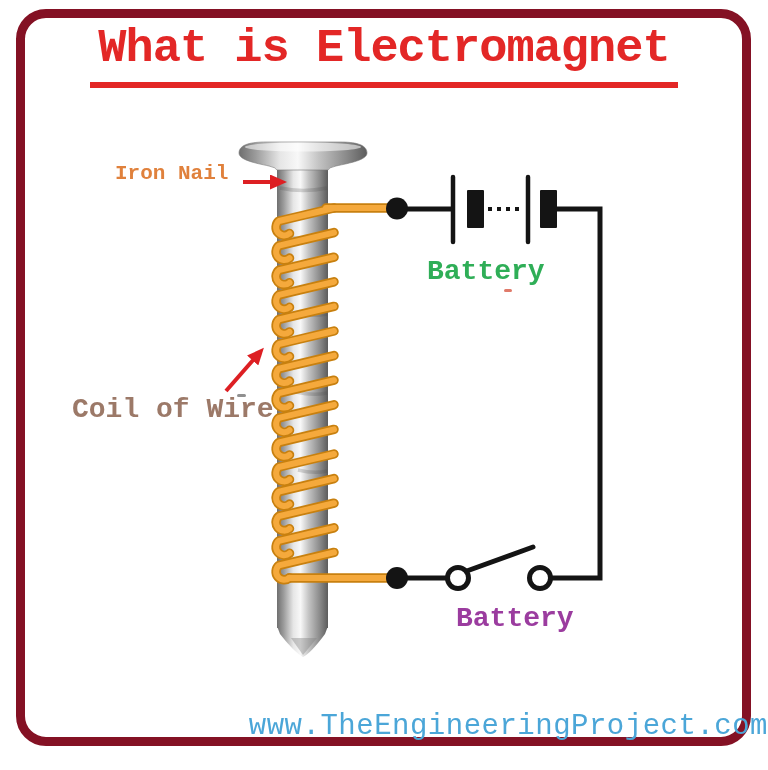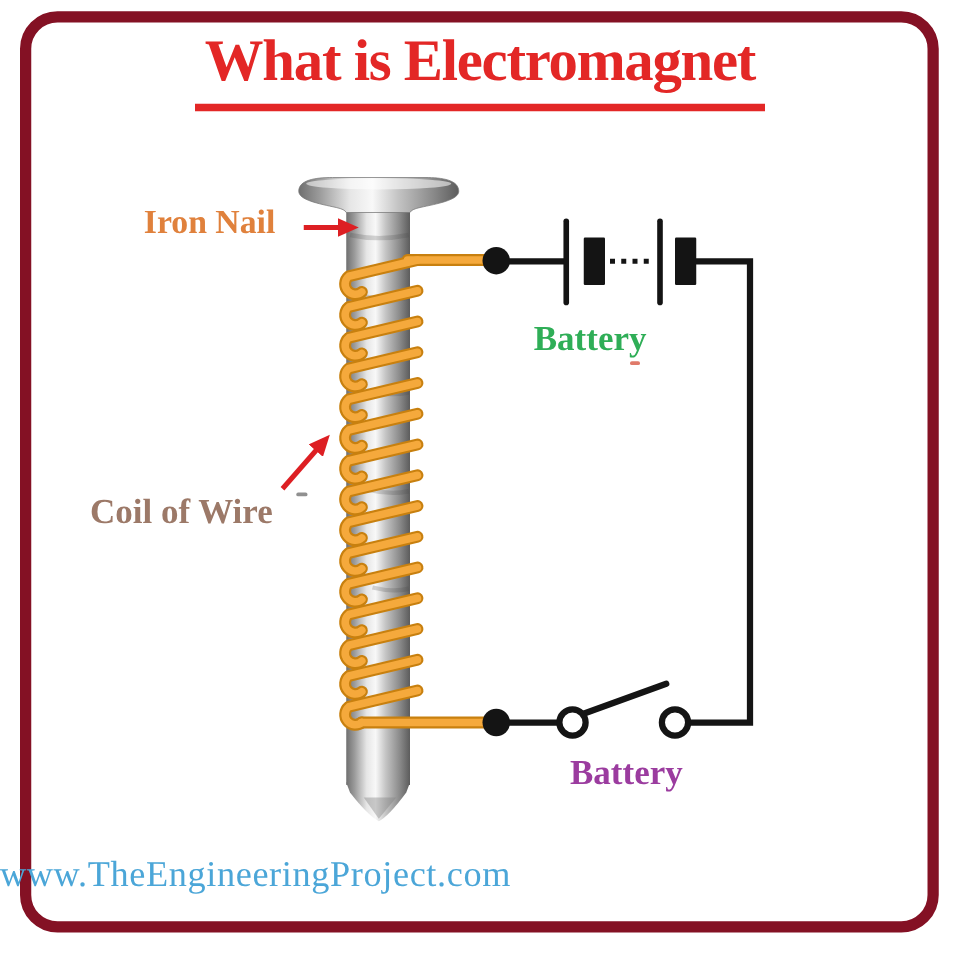--- a/index.html
+++ b/index.html
@@ -1,17 +1,17 @@
 <!DOCTYPE html>
 <html style="--border: #841124; --title: #E32726; --nail_label: #E0813C; --coil_label: #9C7968; --battery_label: #2FAE57; --switch_label: #9B3C9F; --url: #4BA6D8; --wire_orange: #F5A93C; --wire_orange_dark: #C8800F; --circuit_black: #141414; --arrow_red: #DD1F23;"><head>
 <meta charset="utf-8">
 <style>
   html,body{margin:0;padding:0;background:#ffffff;}
   #stage{position:relative;width:768px;height:770px;background:#ffffff;overflow:hidden;
-         font-family:Liberation Serif, serif;border-radius:25px;}
+         font-family:Liberation Mono, monospace;border-radius:25px;}
   
   #frame{position:absolute;left:16px;top:9px;width:735px;height:737px;box-sizing:border-box;
          border:9px solid var(--border);border-radius:30px;}
   
   #title-wrap{position:absolute;left:0;top:22px;width:768px;text-align:center;}
   #title{display:inline-block;color:var(--title);font-size:47px;font-weight:bold;
          letter-spacing:-1px;padding:0 8px 7px 8px;border-bottom:6px solid var(--title);}
   
   #diagram{position:absolute;left:0;top:0;width:768px;height:770px;}
   .coil-under{fill:none;stroke:var(--wire_orange_dark);stroke-width:9.5;stroke-linecap:round;stroke-linejoin:round;}
@@ -20,25 +20,25 @@
   .ckt-thin{fill:none;stroke:var(--circuit_black);stroke-width:4.5;stroke-linecap:round;}
   .ckt-dash{fill:none;stroke:var(--circuit_black);stroke-width:4;stroke-dasharray:4 5;stroke-linecap:butt;}
   .plate{fill:var(--circuit_black);}
   .sw-circle{fill:#ffffff;stroke:var(--circuit_black);stroke-width:5;}
   .dot{fill:var(--circuit_black);}
   .band{fill:none;stroke:#4a4a4a;stroke-width:3.5;opacity:0.22;}
   .arrow{fill:none;stroke:var(--arrow_red);stroke-width:4;marker-end:url(#arrowhead);}
   .arrowhead{fill:var(--arrow_red);}
   
   .lbl{position:absolute;font-weight:bold;white-space:nowrap;}
-  #iron-nail-label{left:115px;top:162px;font-size:27px;color:var(--nail_label);}
+  #iron-nail-label{left:115px;top:162px;font-size:21px;color:var(--nail_label);}
   #coil-label{left:72px;top:394px;font-size:28px;color:var(--coil_label);}
   #battery-label{left:427px;top:256px;font-size:28px;color:var(--battery_label);}
   #switch-label{left:456px;top:603px;font-size:28px;color:var(--switch_label);}
-  #url-label{position:absolute;left:0;top:684px;width:768px;text-align:left;
+  #url-label{position:absolute;left:0;top:710px;width:768px;text-align:right;
              font-size:29px;color:var(--url);font-weight:normal;letter-spacing:0.5px;}
   .stray{position:absolute;border-radius:2px;}
   #stray-coil{left:237px;top:394px;width:9px;height:3px;background:#909090;}
   #stray-battery{left:504px;top:289px;width:8px;height:3px;background:#e07a6a;}
 </style>
 </head>
 <body>
 
 <div id="stage">
 

